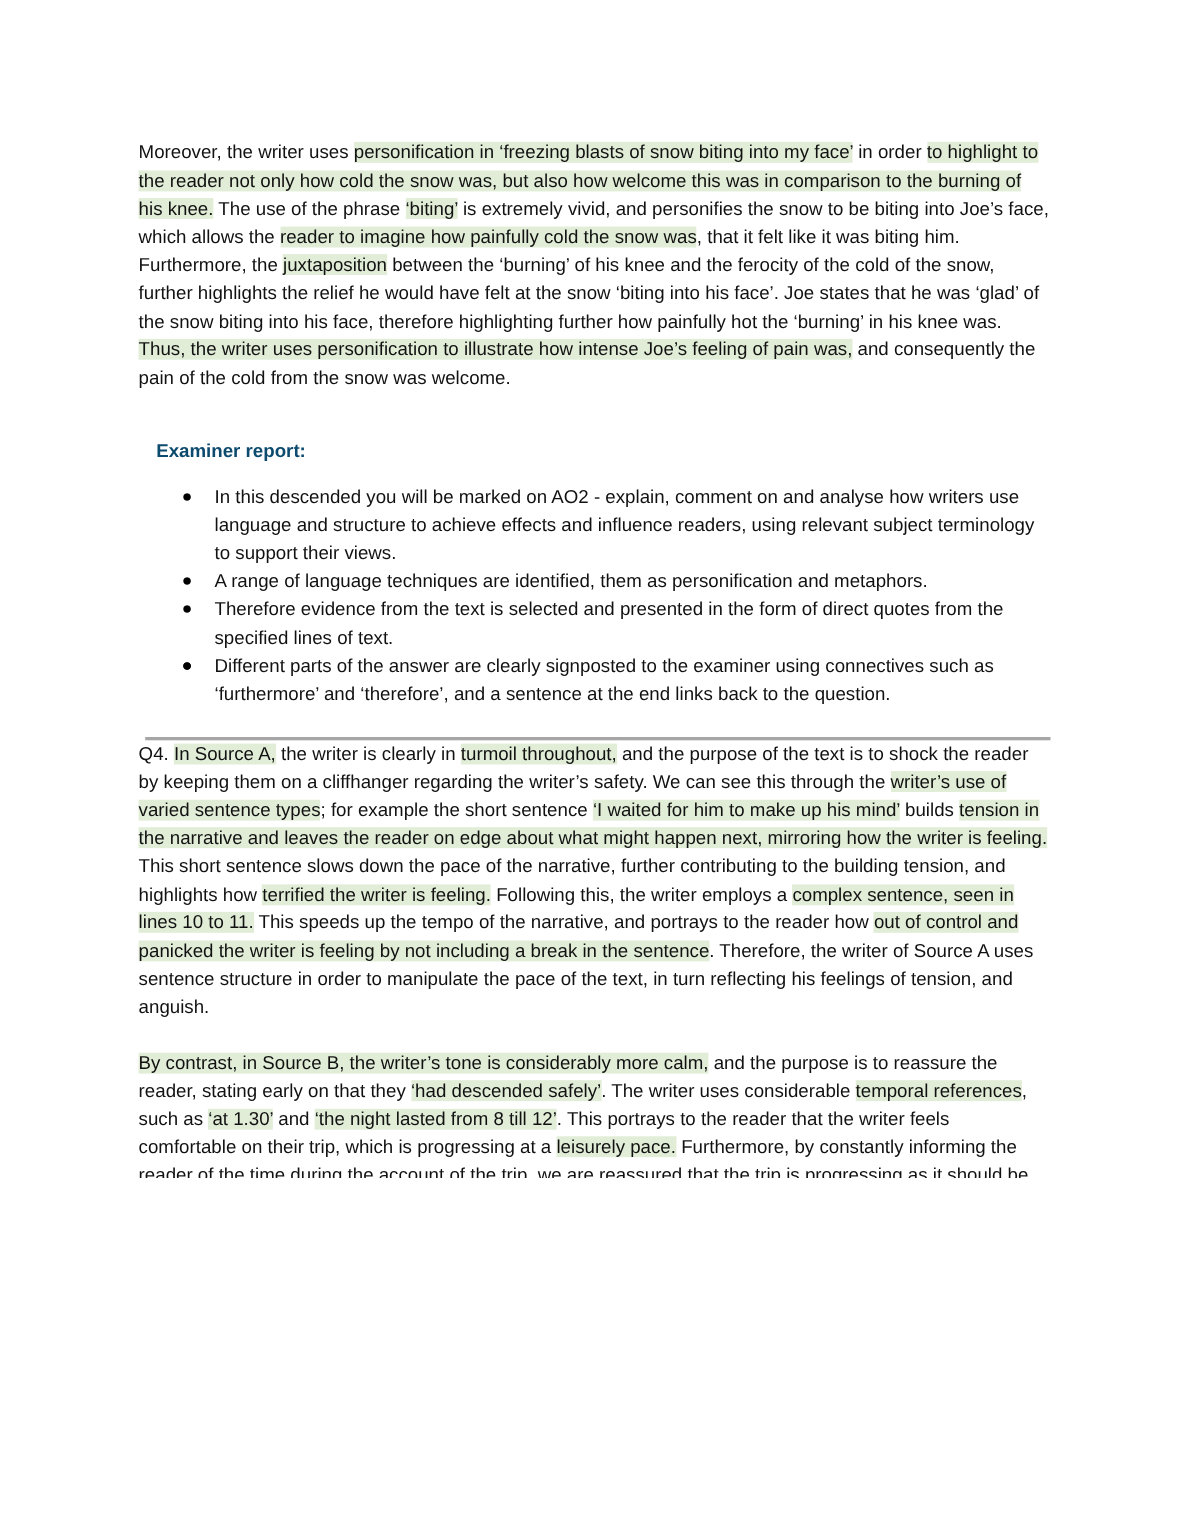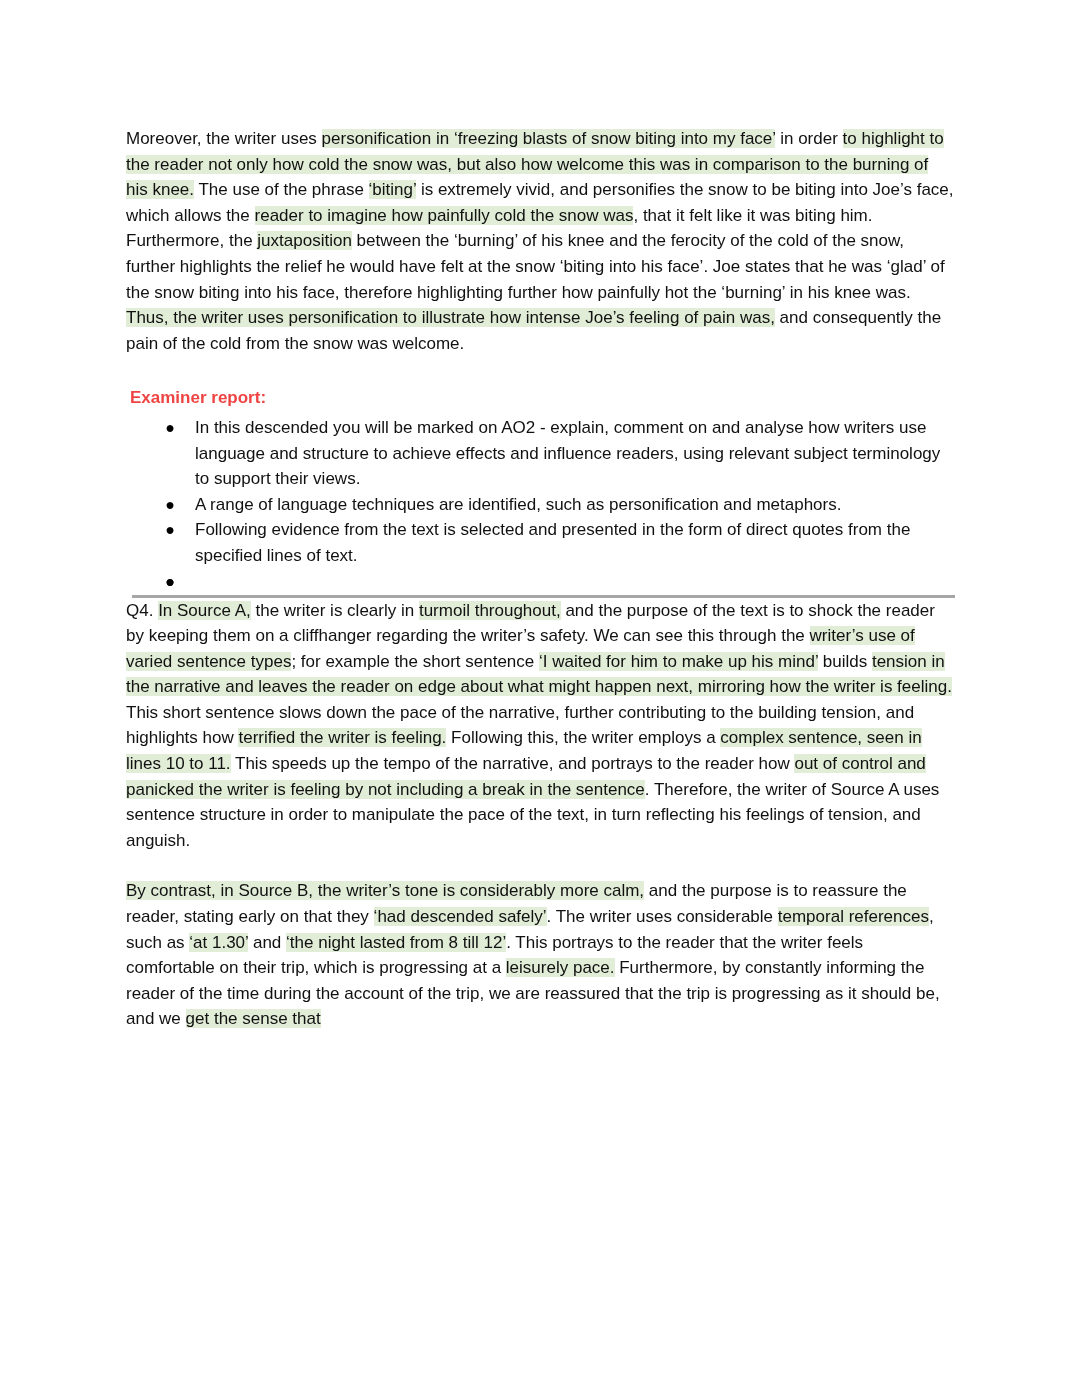--- a/index.html
+++ b/index.html
@@ -38,26 +38,26 @@
     color: #111111;
   }
   .hl {
     background-color: #e1edd7;
     box-decoration-break: clone;
     -webkit-box-decoration-break: clone;
   }
   .b { font-weight: normal; }
 
   .section-title {
-    margin: 4px;
+    margin: 16px;
     padding-top: 25px;
     font-size: 17px;
     line-height: 25.6px;
     font-weight: bold;
-    color: #ef4444;
+    color: #0c4a6e;
   }
   ul.report-list {
     margin: 0;
     padding: 0 0 0 37px;
     list-style: none;
   }
   ul.report-list li {
     position: relative;
     font-size: 17px;
     line-height: 25.6px;
@@ -99,24 +99,24 @@
 <div class="page">
 
   <div class="content">
 
     <p class="para"><span>Moreover, the writer uses </span><span class="hl">personification in ‘freezing blasts of snow biting into my face’</span><span> in order </span><span class="hl">to highlight to the reader not only how cold the snow was, but also how welcome this was in comparison to the burning of his knee.</span><span> The use of the phrase </span><span class="hl">‘biting’</span><span> is extremely vivid, and personifies the snow to be biting into Joe’s face, which allows the </span><span class="hl">reader to imagine how painfully cold the snow was</span><span>, that it felt like it was biting him. Furthermore, the </span><span class="hl">juxtaposition</span><span> between the ‘burning’ of his knee and the ferocity of the cold of the snow, further highlights the relief he would have felt at the snow ‘biting into his face’. Joe states that he was ‘glad’ of the snow biting into his face, therefore highlighting further how painfully hot the ‘burning’ in his knee was. </span><span class="hl">Thus, the writer uses personification to illustrate how intense Joe’s feeling of pain was,</span><span> and consequently the pain of the cold from the snow was welcome.</span></p>
 
     <div>
       <p class="section-title">Examiner report:</p>
       <ul class="report-list">
           <li><span class="bullet">●</span><span><span>In this descended you will be marked on </span><span class="b">AO2</span><span> - explain, comment on and analyse how writers use language and structure to achieve effects and influence readers, using relevant subject terminology to support their views.</span></span></li>
-          <li><span class="bullet">●</span><span><span class="b">A range</span><span> of </span><span class="b">language techniques</span><span> are identified, such as personification and metaphors.</span></span></li>
-          <li><span class="bullet">●</span><span><span>Following </span><span class="b">evidence</span><span> from the text is selected and presented in the form of direct quotes from the </span><span class="b">specified lines</span><span> of text.</span></span></li>
+          <li><span class="bullet">●</span><span><span class="b">A range</span><span> of </span><span class="b">language techniques</span><span> are identified, them as personification and metaphors.</span></span></li>
+          <li><span class="bullet">●</span><span><span>Therefore </span><span class="b">evidence</span><span> from the text is selected and presented in the form of direct quotes from the </span><span class="b">specified lines</span><span> of text.</span></span></li>
           <li><span class="bullet">●</span></li>
-          <li><span class="bullet">●</span></li>
+          <li><span class="bullet">●</span><span><span>Different parts of the answer are clearly </span><span class="b">signposted to the examiner</span><span> using connectives such as ‘furthermore’ and ‘therefore’, and a sentence at the end </span><span class="b">links</span><span> back to the question.</span></span></li>
         </ul>
     </div>
 
     <hr class="divider">
 
     <div class="q4-block">
       <p class="para"><span>Q4. </span><span class="hl">In Source A,</span><span> the writer is clearly in </span><span class="hl">turmoil throughout,</span><span> and the purpose of the text is to shock the reader by keeping them on a cliffhanger regarding the writer’s safety. We can see this through the </span><span class="hl">writer’s use of varied sentence types</span><span>; for example the short sentence </span><span class="hl">‘I waited for him to make up his mind’</span><span> builds </span><span class="hl">tension in the narrative and leaves the reader on edge about what might happen next, mirroring how the writer is feeling.</span><span> This short sentence slows down the pace of the narrative, further contributing to the building tension, and highlights how </span><span class="hl">terrified the writer is feeling.</span><span> Following this, the writer employs a </span><span class="hl">complex sentence, seen in lines 10 to 11.</span><span> This speeds up the tempo of the narrative, and portrays to the reader how </span><span class="hl">out of control and panicked the writer is feeling by not including a break in the sentence</span><span>. Therefore, the writer of Source A uses sentence structure in order to manipulate the pace of the text, in turn reflecting his feelings of tension, and anguish.</span></p>
       <p class="para spaced"><span class="hl">By contrast, in Source B, the writer’s tone is considerably more calm,</span><span> and the purpose is to reassure the reader, stating early on that they </span><span class="hl">‘had descended safely’</span><span>. The writer uses considerable </span><span class="hl">temporal references</span><span>, such as </span><span class="hl">‘at 1.30’</span><span> and </span><span class="hl">‘the night lasted from 8 till 12’</span><span>. This portrays to the reader that the writer feels comfortable on their trip, which is progressing at a </span><span class="hl">leisurely pace.</span><span> Furthermore, by constantly informing the reader of the time during the account of the trip, we are reassured that the trip is progressing as it should be, and we </span><span class="hl">get the sense that</span></p>
     </div>
 

